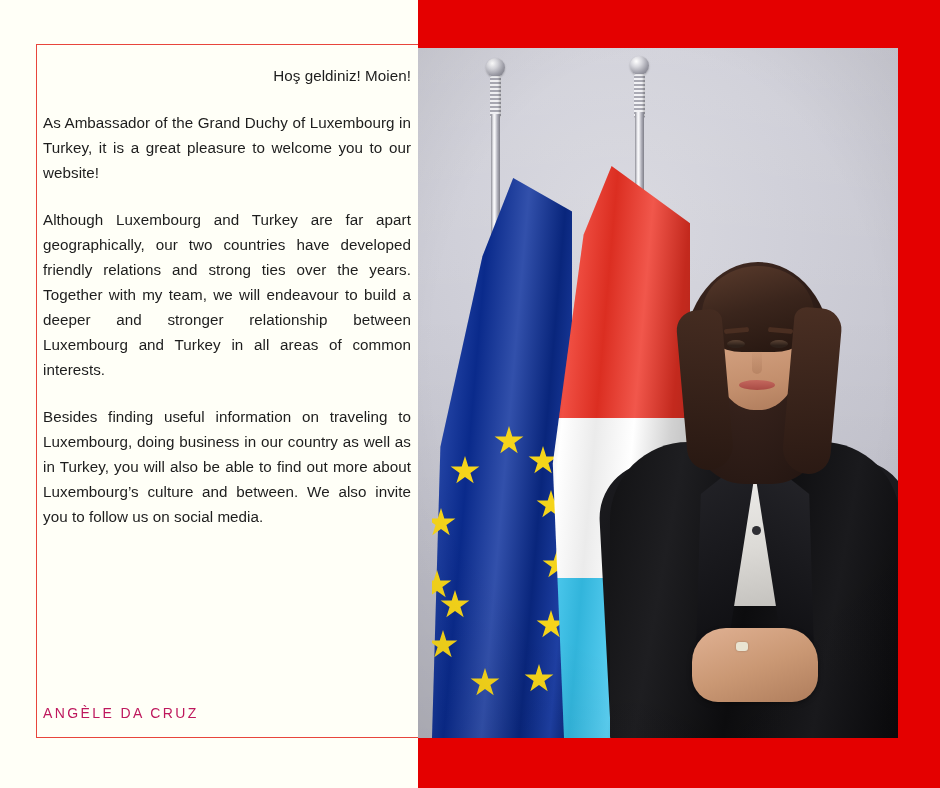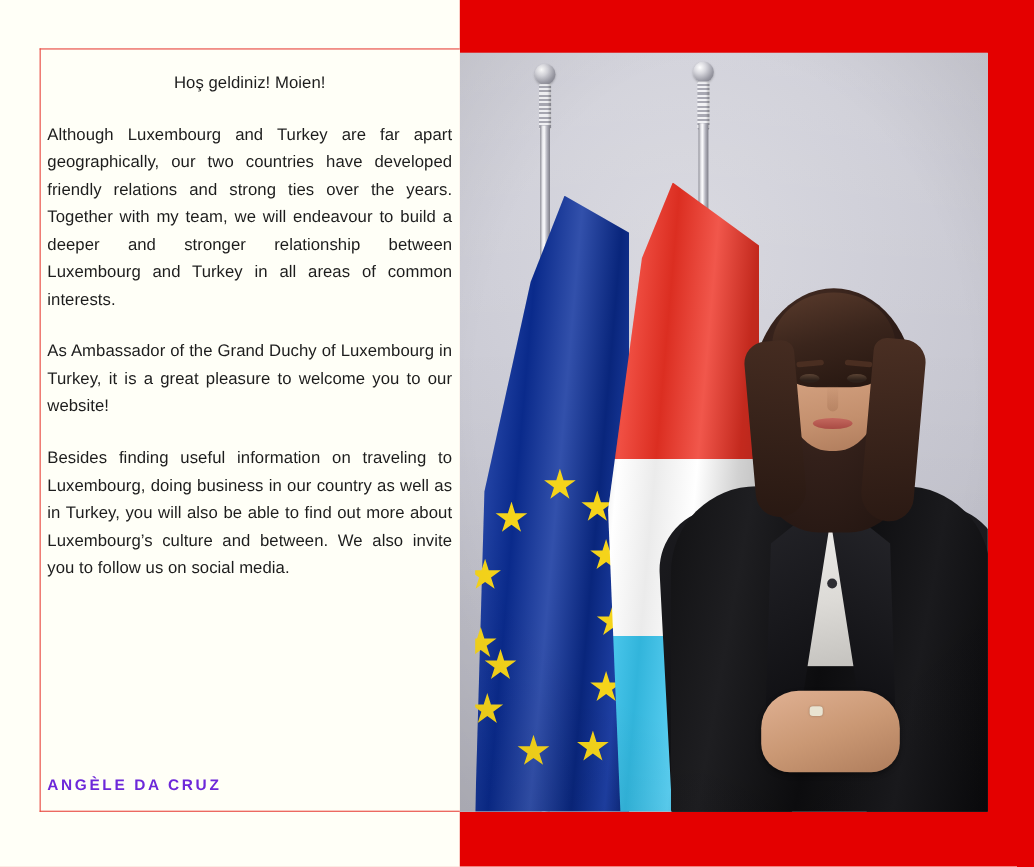--- a/index.html
+++ b/index.html
@@ -59,33 +59,33 @@
     font-size: 15.2px;
     line-height: 25px;
     color: #1d1d1d;
     text-align: justify;
     text-justify: inter-word;
     margin: 0 0 22px 0;
     width: 368px;
     letter-spacing: 0.05px;
   }
   .para.first {
-    text-align: center;
+    text-align: right;
   }
   .para.last {
     margin-bottom: 0;
   }
 
   .signature {
     position: absolute;
     left: 6px;
     top: 660px;
     font-size: 14px;
-    font-weight: bold;
-    color: #6d28d9;
+    font-weight: normal;
+    color: #be185d;
     letter-spacing: 2.4px;
   }
 
   
   .photo {
     position: absolute;
     left: 418px;
     top: 48px;
     width: 480px;
     height: 690px;
@@ -461,20 +461,20 @@
       <div class="mouth"></div>
       <div class="hands"></div>
     </div>
 
     <div class="photo-vignette"></div>
   </div>
 
   <div class="text-card">
     <div class="text-card-inner">
       <p class="para first">Hoş geldiniz! Moien!</p>
+      <p class="para">As Ambassador of the Grand Duchy of Luxembourg in Turkey, it is a great pleasure to welcome you to our website!</p>
       <p class="para">Although Luxembourg and Turkey are far apart geographically, our two countries have developed friendly relations and strong ties over the years. Together with my team, we will endeavour to build a deeper and stronger relationship between Luxembourg and Turkey in all areas of common interests.</p>
-      <p class="para">As Ambassador of the Grand Duchy of Luxembourg in Turkey, it is a great pleasure to welcome you to our website!</p>
       <p class="para last">Besides finding useful information on traveling to Luxembourg, doing business in our country as well as in Turkey, you will also be able to find out more about Luxembourg’s culture and between. We also invite you to follow us on social media.</p>
     </div>
     <div class="signature">ANGÈLE DA CRUZ</div>
   </div>
 
 </div>
 
 </body></html>

